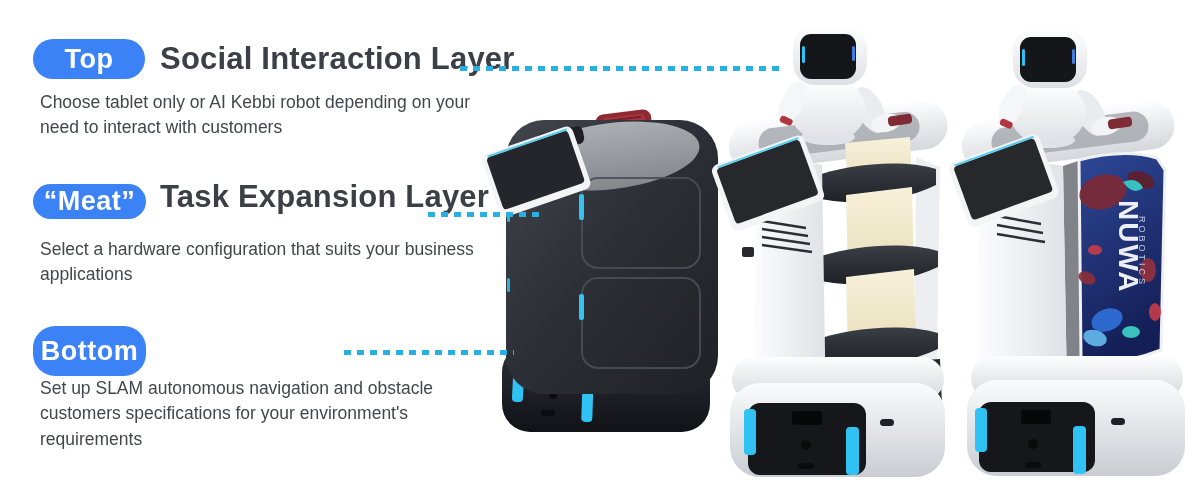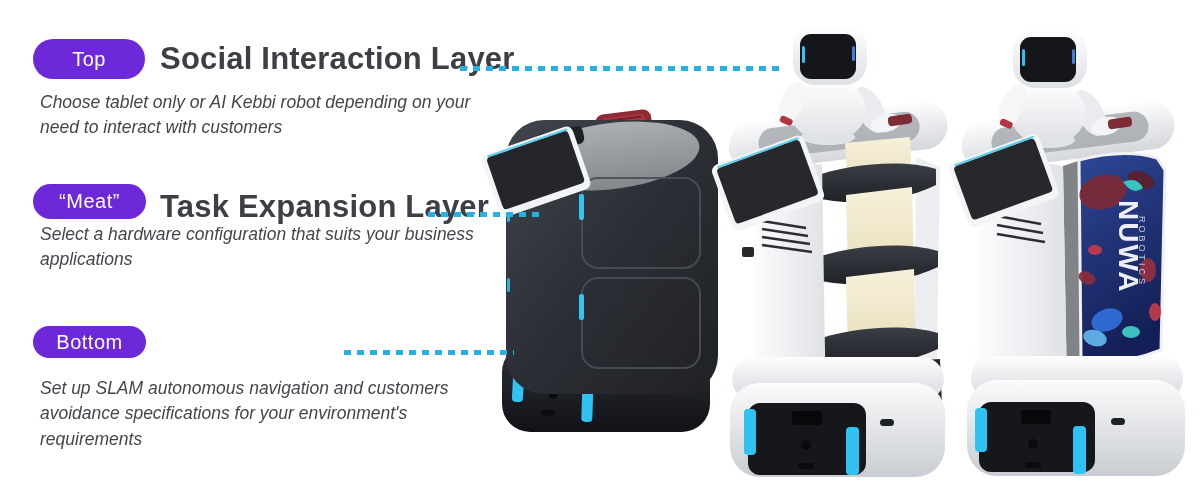--- a/index.html
+++ b/index.html
@@ -2,69 +2,68 @@
 <html><head>
 <meta charset="utf-8">
 <style>
   html,body{margin:0;padding:0;background:#ffffff;}
   .stage{
     position:relative;width:1200px;height:480px;overflow:hidden;
     background:#ffffff;font-family:"Liberation Sans",sans-serif;
   }
   .badge{
     position:absolute;display:flex;align-items:center;justify-content:center;
-    background:#6d28d9;color:#ffffff;font-weight:400;border-radius:22px;
-    font-size:20px;letter-spacing:0.5px;
+    background:#3b82f6;color:#ffffff;font-weight:700;border-radius:22px;
+    font-size:27px;letter-spacing:0.5px;
   }
   .title{
     position:absolute;margin:0;color:#3c4046;font-weight:700;font-size:31px;
     letter-spacing:0.2px;white-space:nowrap;
   }
   .desc{
     position:absolute;margin:0;color:#43464c;font-size:17.5px;line-height:1.45;
     font-weight:500;
-    font-style:italic;
   }
   .dots{
     position:absolute;height:5px;z-index:6;
     background:repeating-linear-gradient(90deg,#27b1e2 0 7px,transparent 7px 13px);
   }
   .robot{position:absolute;z-index:2;}
   
   #badge-top{left:33px;top:39px;width:112px;height:40px;}
   #badge-meat{left:33px;top:184px;width:113px;height:35px;}
-  #badge-bottom{left:33px;top:326px;width:113px;height:32px;}
+  #badge-bottom{left:33px;top:326px;width:113px;height:50px;}
   #title-top{left:160px;top:41px;}
-  #title-meat{left:160px;top:189px;}
+  #title-meat{left:160px;top:179px;}
   #title-bottom{left:160px;top:331px;}
   #dots-top{left:460px;top:66px;width:325px;}
   #dots-meat{left:428px;top:212px;width:116px;}
   #dots-bottom{left:344px;top:350px;width:170px;}
   #desc-top{left:40px;top:90px;width:440px;}
-  #desc-meat{left:40px;top:222px;width:440px;}
+  #desc-meat{left:40px;top:237px;width:440px;}
   #desc-bottom{left:40px;top:376px;width:450px;}
 </style>
 </head>
 <body>
 
 <div class="stage">
 
   <div class="badge" id="badge-top">Top</div>
   <h2 class="title" id="title-top">Social Interaction Layer</h2>
   <div class="dots" id="dots-top"></div>
   <p class="desc" id="desc-top">Choose tablet only or AI Kebbi robot depending on your need to interact with customers</p>
 
   <div class="badge" id="badge-meat">“Meat”</div>
   <h2 class="title" id="title-meat">Task Expansion Layer</h2>
   <div class="dots" id="dots-meat"></div>
   <p class="desc" id="desc-meat">Select a hardware configuration that suits your business applications</p>
 
   <div class="badge" id="badge-bottom">Bottom</div>
   <div class="dots" id="dots-bottom"></div>
-  <p class="desc" id="desc-bottom">Set up SLAM autonomous navigation and customers avoidance specifications for your environment's requirements</p>
+  <p class="desc" id="desc-bottom">Set up SLAM autonomous navigation and obstacle customers specifications for your environment's requirements</p>
 
   <svg class="robot" style="left:478px;top:108px" width="244" height="330" viewBox="0 0 244 330">
     <defs>
       <linearGradient id="r1body" x1="0" y1="0" x2="1" y2="1">
         <stop offset="0" stop-color="#41454d"></stop>
           <stop offset="0.5" stop-color="#2b2e34"></stop>
           <stop offset="1" stop-color="#1f2126"></stop>
       </linearGradient>
       <linearGradient id="r1top" x1="0" y1="0" x2="0" y2="1">
         <stop offset="0" stop-color="#abaeb2"></stop>

